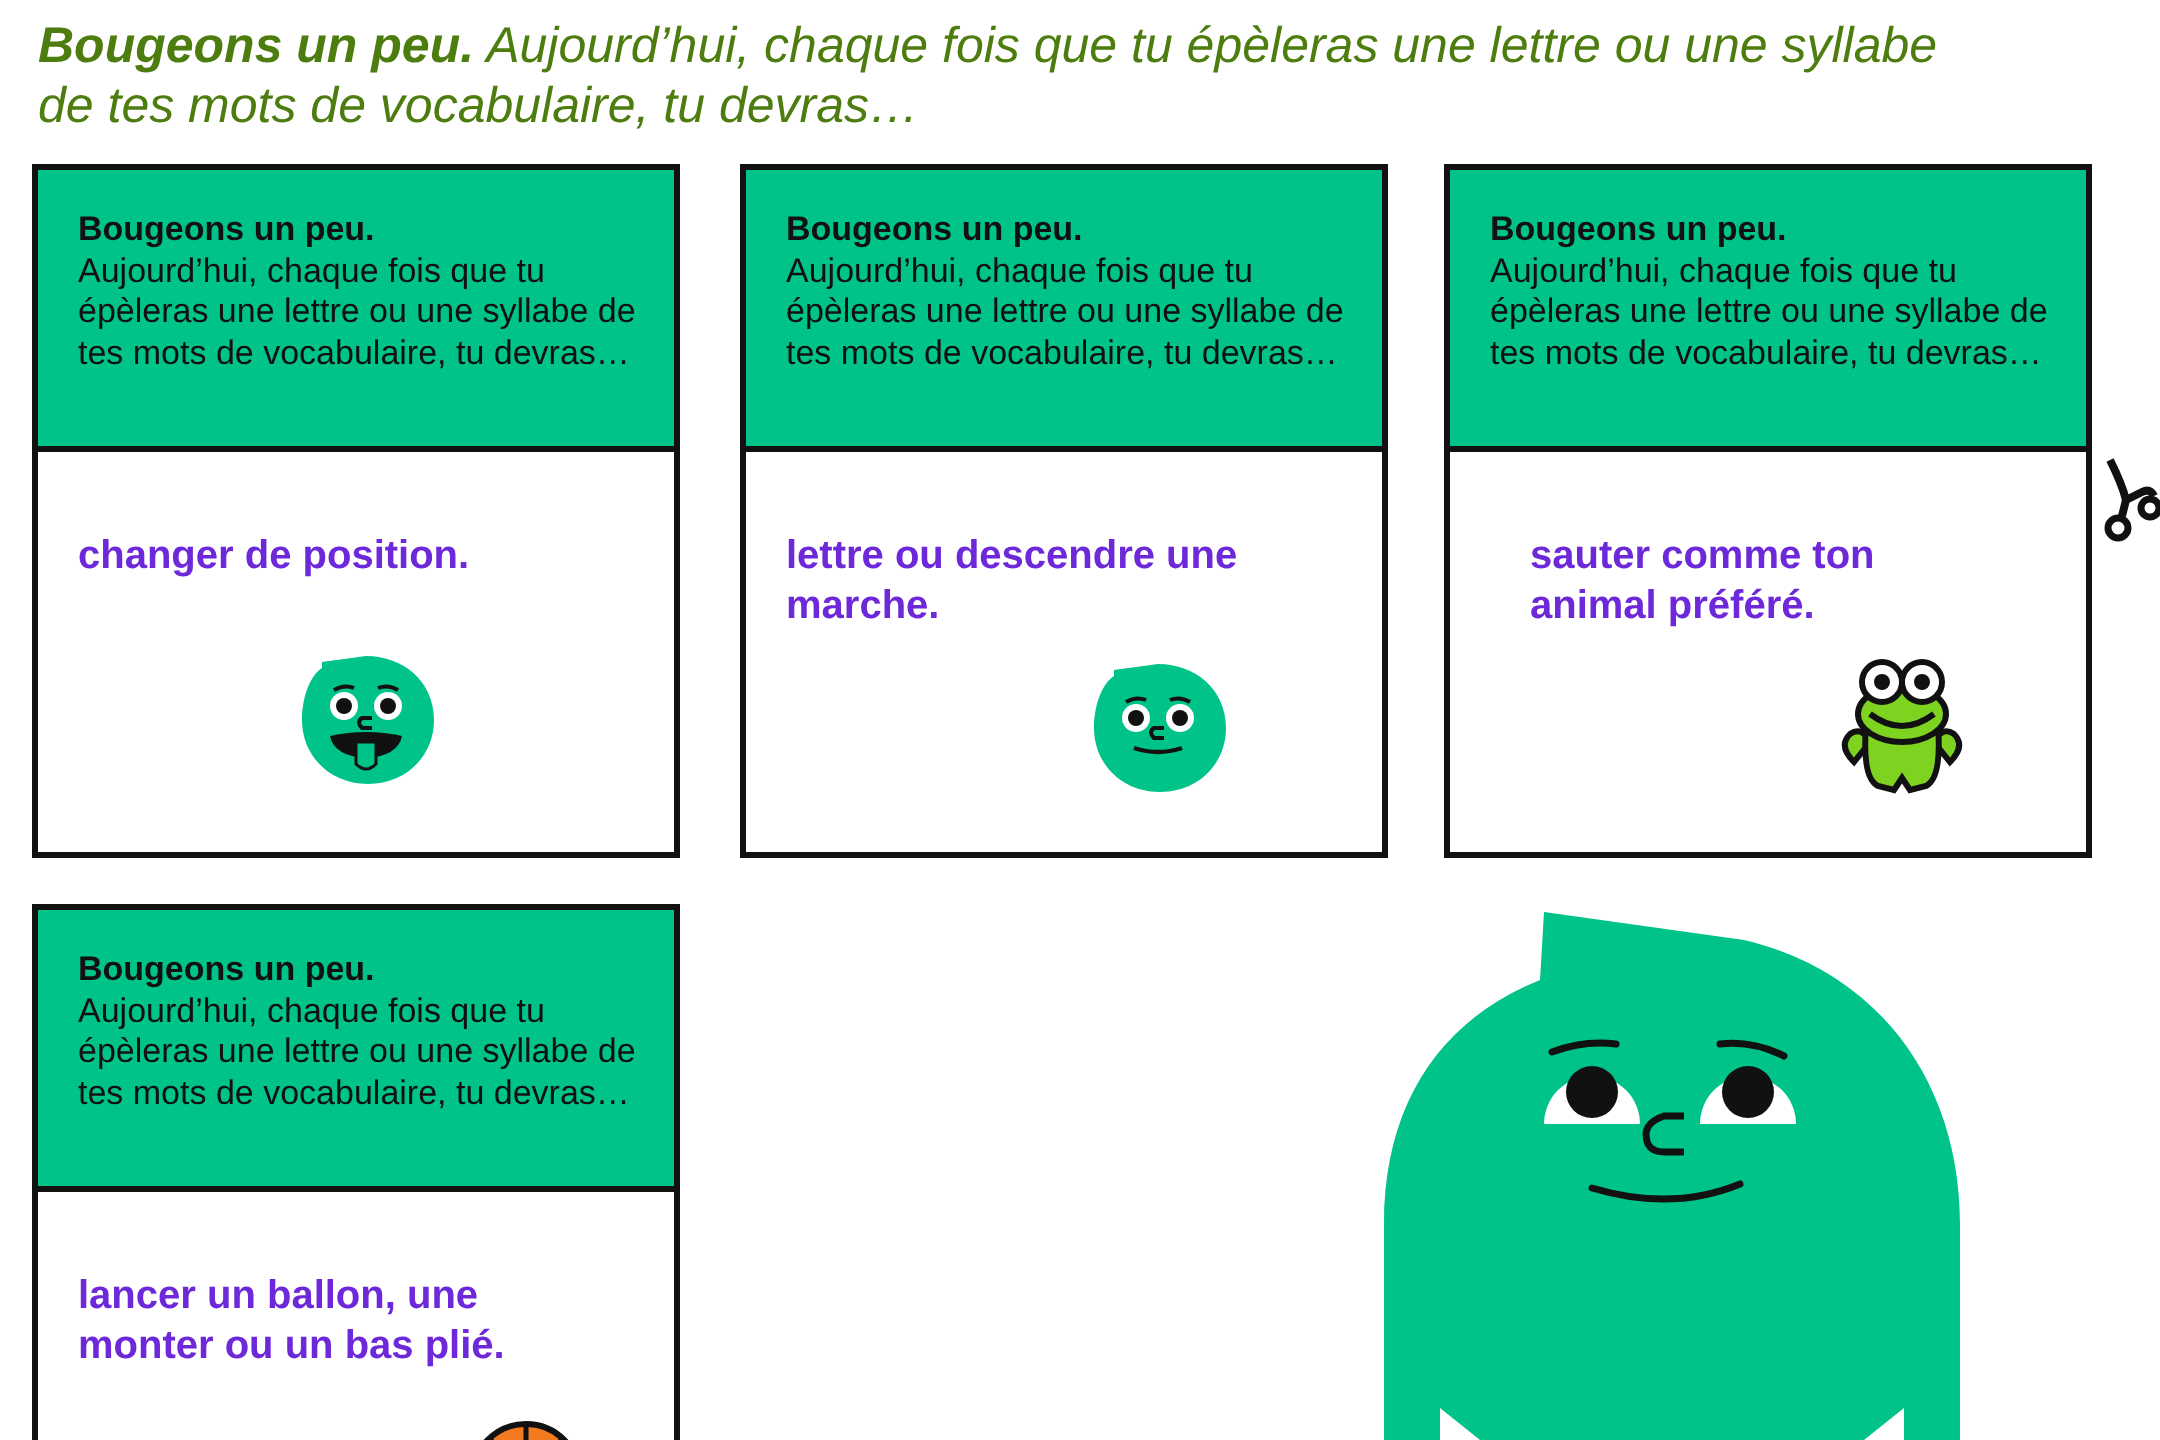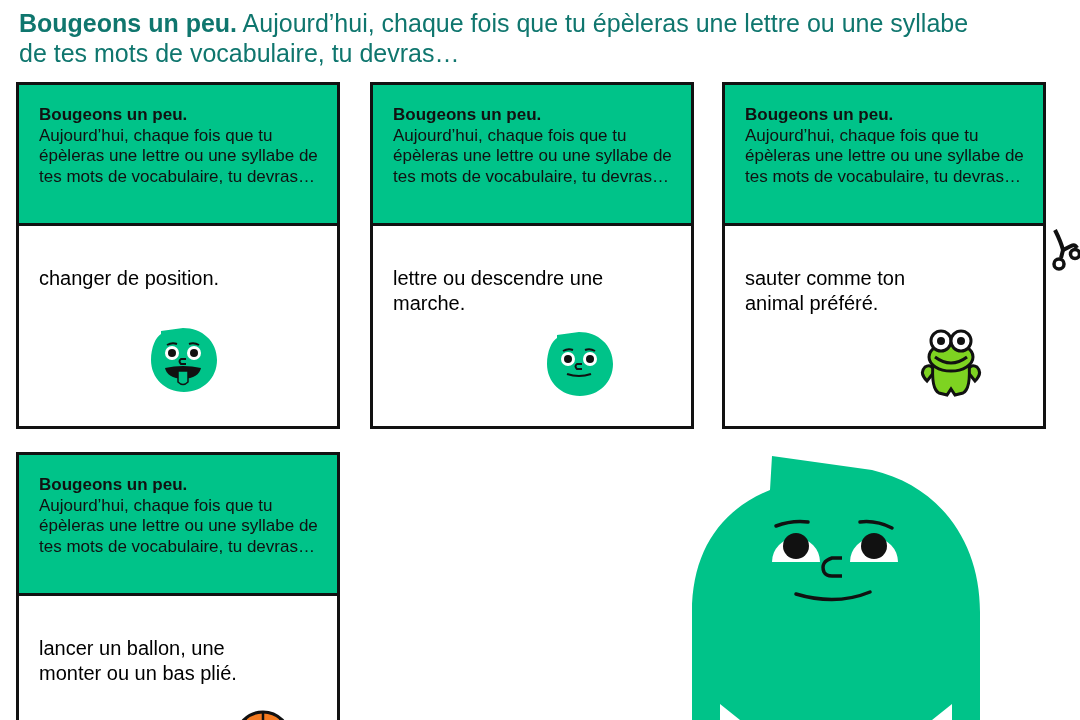--- a/index.html
+++ b/index.html
@@ -3,39 +3,39 @@
 <meta charset="utf-8">
 <style>
   html, body { margin: 0; padding: 0; }
   body {
     width: 1080px; height: 720px; overflow: hidden; position: relative;
     background: #ffffff; color: #111111;
     font-family: "Liberation Sans", "DejaVu Sans", sans-serif;
   }
   .title {
     position: absolute; left: 19px; top: 8px; width: 960px;
-    font-size: 25px; line-height: 30px; color: #0f766e;
+    font-size: 25px; line-height: 30px; color: #4d7c0f; font-style: italic;
   }
   .title b { font-weight: 700; }
   .card {
     position: absolute; width: 324px; height: 347px;
     border: 3px solid #111; background: #fff; box-sizing: border-box;
     overflow: hidden;
   }
   .card .head {
     background: #00c389; height: 138px; border-bottom: 3px solid #111;
     box-sizing: content-box; padding: 20px 0 0 20px;
     font-size: 17px; line-height: 20.5px; color: #111;
     box-sizing: border-box; height: 141px;
   }
   .card .head .h-bold { font-weight: 700; display: block; }
   .card .head .h-body { display: block; width: 295px; }
   .card .body {
     position: relative; padding: 40px 20px 0 20px;
-    font-size: 20px; line-height: 25px; font-weight: 400; color: #000000;
+    font-size: 20px; line-height: 25px; font-weight: 700; color: #6d28d9;
   }
   .icon-wrap { position: absolute; }
   .scissors {
     position: absolute; left: 1049px; top: 228px; width: 31px; height: 44px;
   }
 </style>
 </head>
 <body>
 
 <div class="title">
@@ -88,21 +88,21 @@
     </svg>
   </div>
 </div>
 
 <div class="card" style="left:722px; top:82px;">
   <div class="head">
     <span class="h-bold">Bougeons un peu.</span>
     <span class="h-body">Aujourd’hui, chaque fois que tu épèleras une lettre ou une syllabe de tes mots de vocabulaire, tu devras…</span>
   </div>
   <div class="body">
-    <div style="width:220px;">sauter comme ton animal préféré.</div>
+    <div style="width:220px;margin-left:20px;">sauter comme ton animal préféré.</div>
   </div>
   <div class="icon-wrap" style="left:192px; top:238px;">
     <svg width="68" height="76" viewBox="0 0 68 76">
       <path d="M10 58 Q2 50 8 44 Q14 40 18 48 Z" fill="#7ed321" stroke="#111" stroke-width="3"></path>
       <path d="M58 58 Q66 50 60 44 Q54 40 50 48 Z" fill="#7ed321" stroke="#111" stroke-width="3"></path>
       <path d="M16 40 Q14 66 22 70 L30 72 L34 66 L38 72 L46 70 Q54 66 52 40 Z" fill="#7ed321" stroke="#111" stroke-width="3"></path>
       <ellipse cx="34" cy="34" rx="22" ry="14" fill="#7ed321" stroke="#111" stroke-width="3"></ellipse>
       <path d="M18 34 Q34 46 50 34" stroke="#111" stroke-width="3" fill="none"></path>
       <circle cx="24" cy="18" r="10" fill="#fff" stroke="#111" stroke-width="3"></circle>
       <circle cx="44" cy="18" r="10" fill="#fff" stroke="#111" stroke-width="3"></circle>

